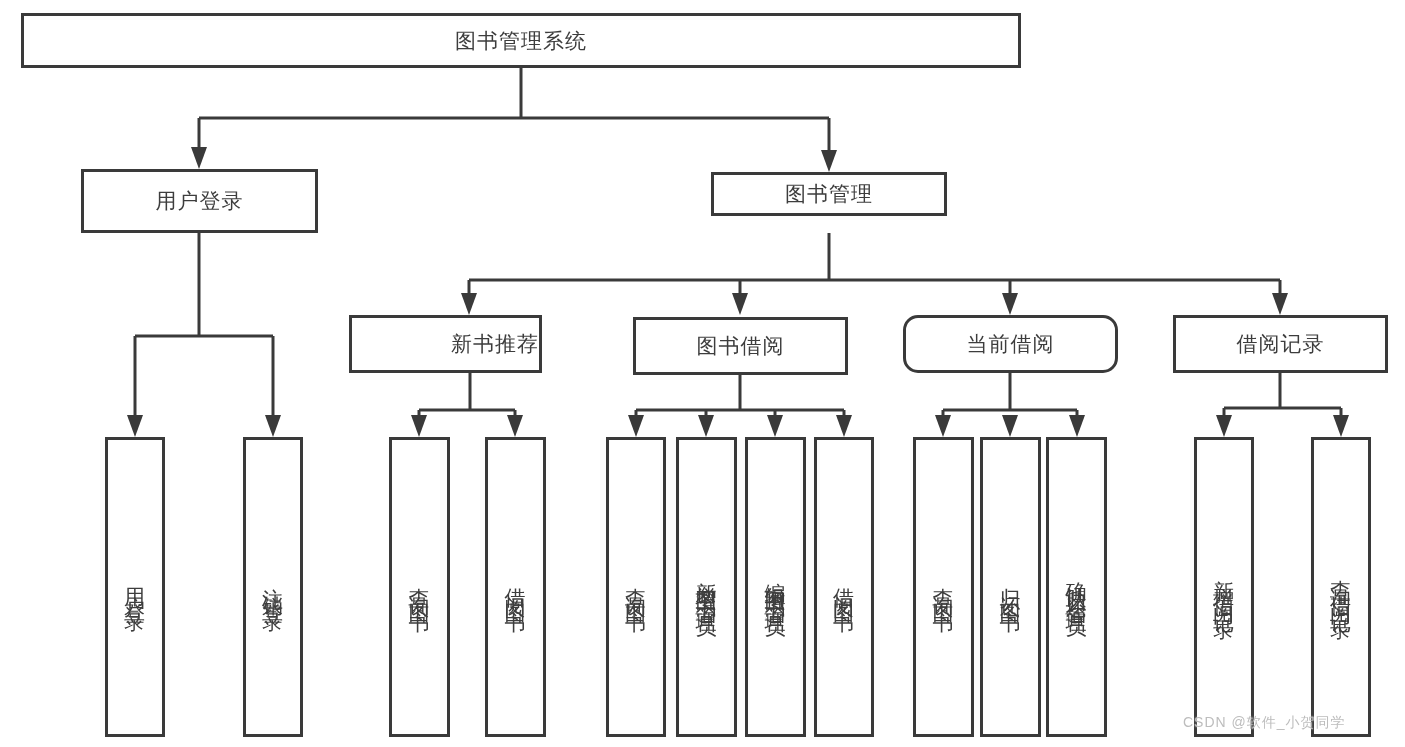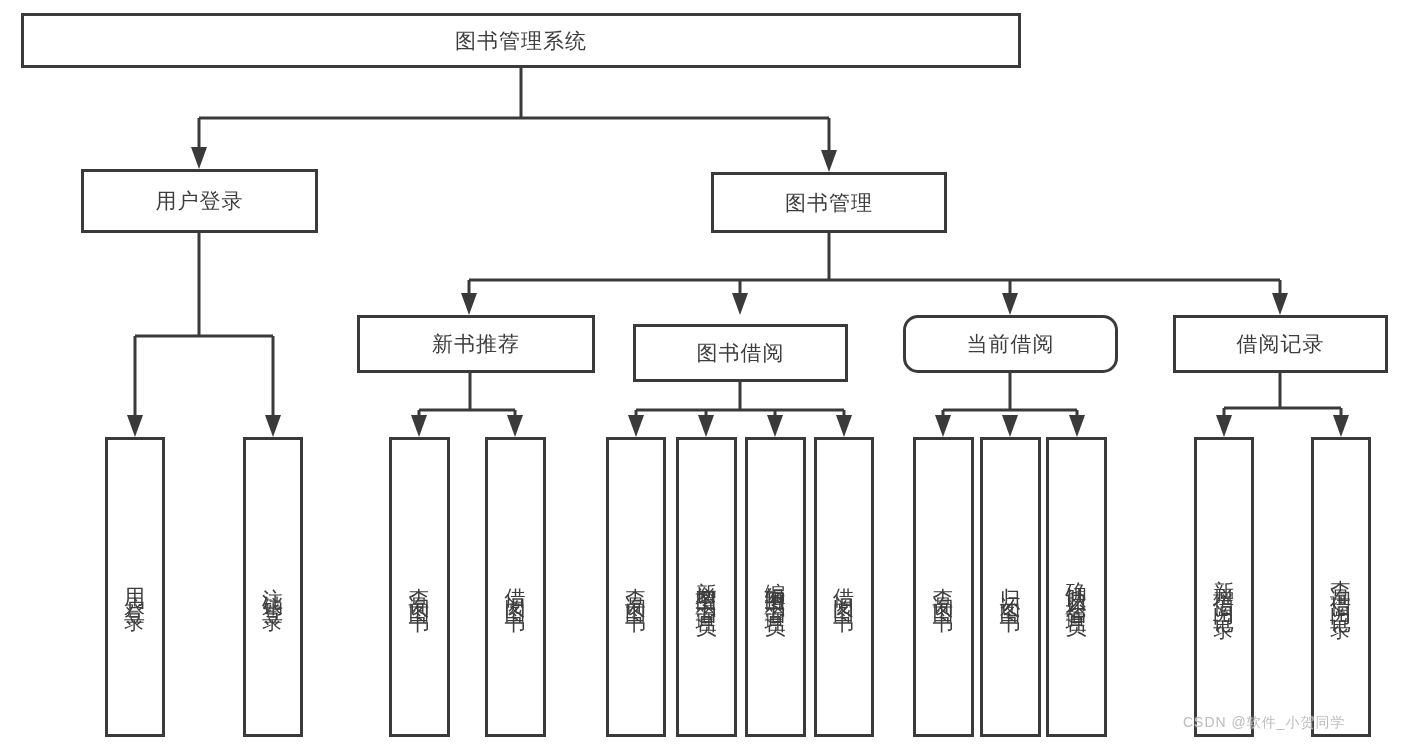--- a/index.html
+++ b/index.html
@@ -39,23 +39,23 @@
   .vnode {
     writing-mode: vertical-rl;
     text-orientation: mixed;
     letter-spacing: 8px;
     font-size: 21px;
     line-height: 1;
   }
   
   .n-root  { left: 21px;   top: 13px;  width: 1000px; height: 55px; }
   .n-login { left: 81px;   top: 169px; width: 237px;  height: 64px; }
-  .n-mgmt  { left: 711px;  top: 172px; width: 236px;  height: 61px; }
-  .n-l3-0  { left: 357px;  top: 315px; width: 238px;  height: 58px; }
-  .n-l3-1  { left: 633px;  top: 324px; width: 215px;  height: 58px; }
+  .n-mgmt  { left: 711px;  top: 172px; width: 236px;  height: 44px; }
+  .n-l3-0  { left: 349px;  top: 315px; width: 193px;  height: 58px; justify-content: flex-end; }
+  .n-l3-1  { left: 633px;  top: 317px; width: 215px;  height: 58px; }
   .n-l3-2  { left: 903px;  top: 315px; width: 215px;  height: 58px; border-radius: 15px; }
   .n-l3-3  { left: 1173px; top: 315px; width: 215px;  height: 58px; }
   
   .n-lf-0  { left: 105px;  top: 437px; width: 60px; height: 300px; }
   .n-lf-1  { left: 243px;  top: 437px; width: 60px; height: 300px; }
   .n-lf-2  { left: 389px;  top: 437px; width: 61px; height: 300px; }
   .n-lf-3  { left: 485px;  top: 437px; width: 61px; height: 300px; }
   .n-lf-4  { left: 606px;  top: 437px; width: 60px; height: 300px; }
   .n-lf-5  { left: 676px;  top: 437px; width: 61px; height: 300px; }
   .n-lf-6  { left: 745px;  top: 437px; width: 61px; height: 300px; }

